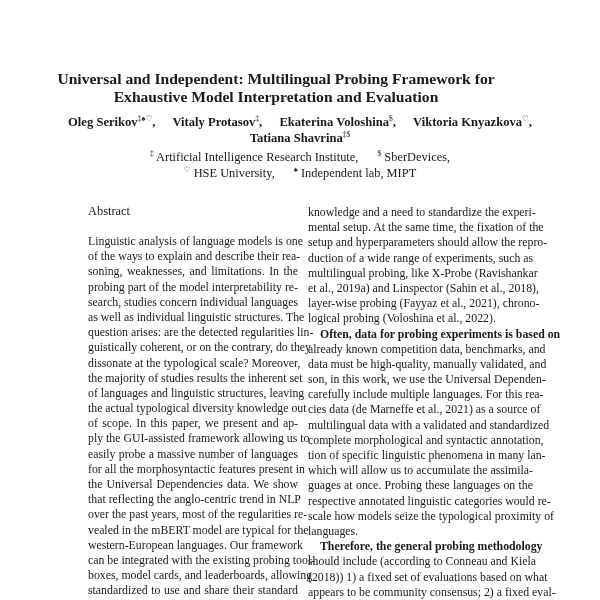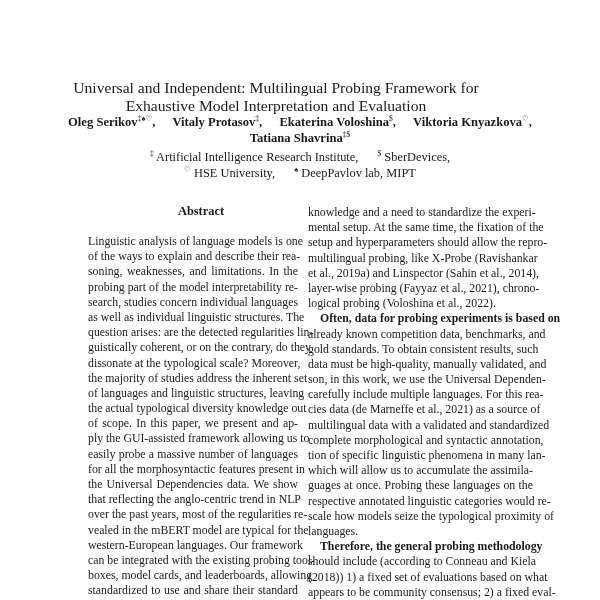--- a/index.html
+++ b/index.html
@@ -1,28 +1,28 @@
 <!DOCTYPE html>
 <html><head>
 <meta charset="utf-8">
 <style>
   html, body { margin: 0; padding: 0; background: #ffffff; }
   body { width: 600px; height: 600px; position: relative; overflow: hidden;
          font-family: "Liberation Serif", "DejaVu Serif", serif; color: #1a1a1a; }
-  .title { position: absolute; left: 0; width: 552px; top: 79px; text-align: center;
-           font-weight: normal; font-size: 15.6px; line-height: 18px; }
+  .title { position: absolute; left: 0; width: 552px; top: 70px; text-align: center;
+           font-weight: bold; font-size: 15.6px; line-height: 18px; }
   .authors { position: absolute; left: 0; width: 600px; top: 114px; text-align: center;
              font-weight: bold; font-size: 12.6px; line-height: 16px; }
   .authors .a { margin: 0 7px; }
   sup { font-size: 7.5px; font-weight: normal; vertical-align: 5px; line-height: 0; }
   .affils { position: absolute; left: 0; width: 600px; top: 150px; text-align: center;
             font-size: 12.4px; line-height: 15.5px; }
   .affils .af { margin: 0 8px; }
   .abstract-heading { position: absolute; left: 88px; width: 226px; top: 204px;
-                      text-align: center; font-weight: bold; font-size: 12.4px; }
+                      font-weight: normal; font-size: 12.4px; }
   .col { position: absolute; font-size: 11.8px; line-height: 15.2px; }
   .col .ln { display: block; white-space: nowrap; text-align: justify; text-align-last: justify; height: 15.2px; }
   .col .ln.last { text-align-last: left; }
   .col .ln.indent { padding-left: 12px; font-weight: bold; }
   .left { left: 88px; width: 210px; top: 234px; }
   .right { left: 308px; width: 225px; top: 205px; }
 </style>
 </head>
 <body>
 
@@ -43,37 +43,37 @@
   </div>
 </div>
 
 <div class="affils">
   <div>
     <span class="af"><sup>‡</sup> <span>Artificial Intelligence Research Institute,</span></span>
     <span class="af"><sup>$</sup> <span>SberDevices,</span></span>
   </div>
   <div>
     <span class="af"><sup>♡</sup> <span>HSE University,</span></span>
-    <span class="af"><sup>♠</sup> <span>DeepPavlov lab, MIPT</span></span>
+    <span class="af"><sup>♠</sup> <span>Independent lab, MIPT</span></span>
   </div>
 </div>
 
 <div class="abstract-heading">Abstract</div>
 
 <div class="col left">
   <span class="ln">Linguistic analysis of language models is one</span>
   <span class="ln">of the ways to explain and describe their rea-</span>
   <span class="ln">soning, weaknesses, and limitations. In the</span>
   <span class="ln">probing part of the model interpretability re-</span>
   <span class="ln">search, studies concern individual languages</span>
   <span class="ln">as well as individual linguistic structures. The</span>
   <span class="ln">question arises: are the detected regularities lin-</span>
   <span class="ln">guistically coherent, or on the contrary, do they</span>
   <span class="ln">dissonate at the typological scale? Moreover,</span>
-  <span class="ln">the majority of studies address the inherent set</span>
+  <span class="ln">the majority of studies results the inherent set</span>
   <span class="ln">of languages and linguistic structures, leaving</span>
   <span class="ln">the actual typological diversity knowledge out</span>
   <span class="ln">of scope. In this paper, we present and ap-</span>
   <span class="ln">ply the GUI-assisted framework allowing us to</span>
   <span class="ln">easily probe a massive number of languages</span>
   <span class="ln">for all the morphosyntactic features present in</span>
   <span class="ln">the Universal Dependencies data. We show</span>
   <span class="ln">that reflecting the anglo-centric trend in NLP</span>
   <span class="ln">over the past years, most of the regularities re-</span>
   <span class="ln">vealed in the mBERT model are typical for the</span>
@@ -82,27 +82,27 @@
   <span class="ln">boxes, model cards, and leaderboards, allowing</span>
   <span class="ln">standardized to use and share their standard</span>
   <span class="ln">probing methods to interpret multilingual mod-</span>
 
 </div>
 
 <div class="col right">
   <span class="ln">knowledge and a need to standardize the experi-</span>
   <span class="ln">mental setup. At the same time, the fixation of the</span>
   <span class="ln">setup and hyperparameters should allow the repro-</span>
+  <span class="ln">duction of a wide range of experiments, such as</span>
   <span class="ln">multilingual probing, like X-Probe (Ravishankar</span>
-  <span class="ln">et al., 2019a) and Linspector (Sahin et al., 2014),</span>
+  <span class="ln">et al., 2019a) and Linspector (Sahin et al., 2018),</span>
   <span class="ln">layer-wise probing (Fayyaz et al., 2021), chrono-</span>
   <span class="ln last">logical probing (Voloshina et al., 2022).</span>
   <span class="ln indent">Often, data for probing experiments is based on</span>
   <span class="ln">already known competition data, benchmarks, and</span>
-  <span class="ln">gold standards. To obtain consistent results, such</span>
   <span class="ln">data must be high-quality, manually validated, and</span>
   <span class="ln">son, in this work, we use the Universal Dependen-</span>
   <span class="ln">carefully include multiple languages. For this rea-</span>
   <span class="ln">cies data (de Marneffe et al., 2021) as a source of</span>
   <span class="ln">multilingual data with a validated and standardized</span>
   <span class="ln">complete morphological and syntactic annotation,</span>
   <span class="ln">tion of specific linguistic phenomena in many lan-</span>
   <span class="ln">which will allow us to accumulate the assimila-</span>
   <span class="ln">guages at once. Probing these languages on the</span>
   <span class="ln">respective annotated linguistic categories would re-</span>

